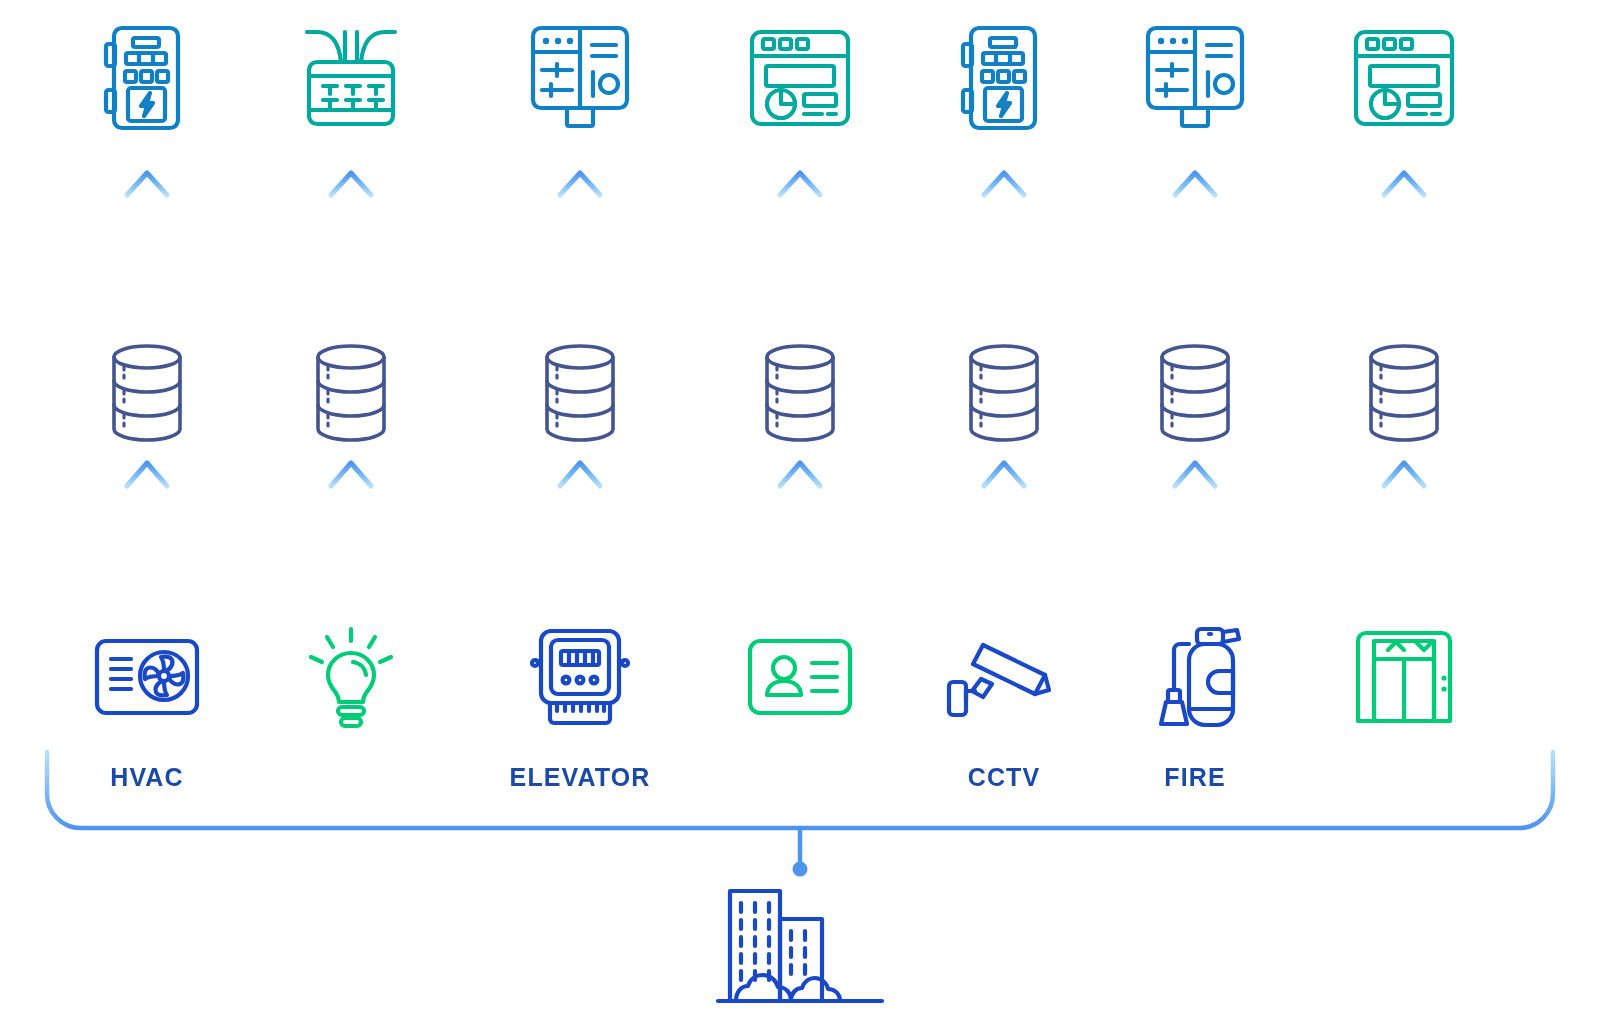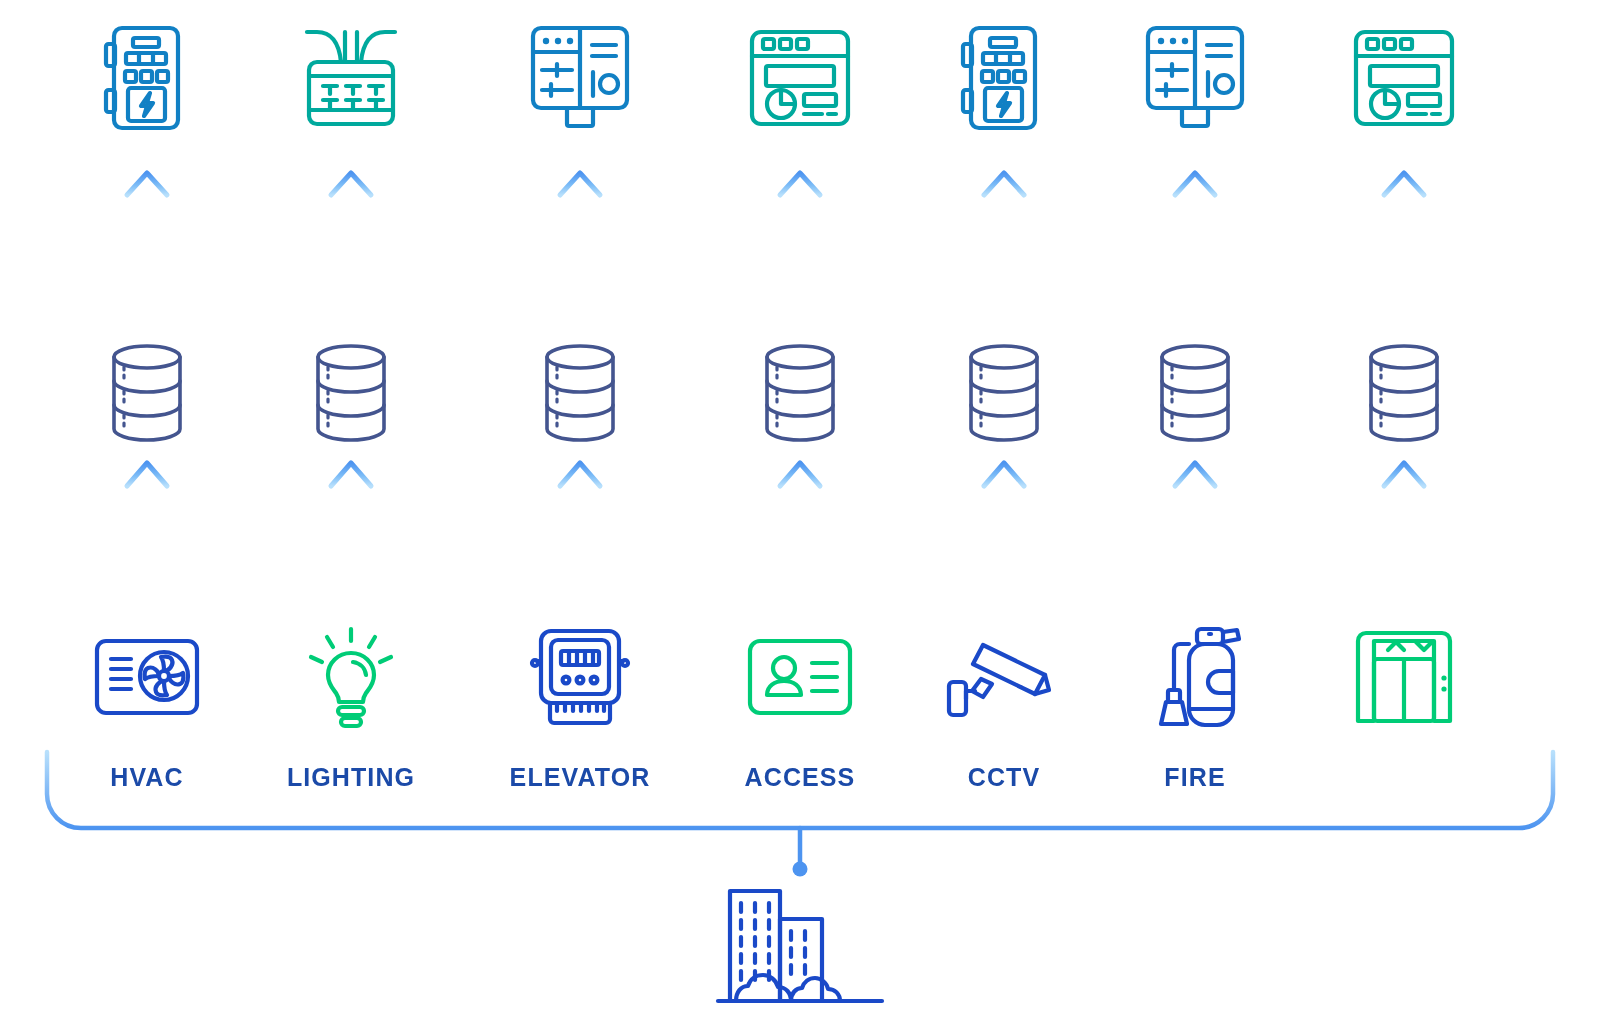--- a/index.html
+++ b/index.html
@@ -175,23 +175,20 @@
         <g fill="none" stroke="#00cc77" stroke-width="4.2" stroke-linecap="round" stroke-linejoin="round">
           <path d="M46 4v12M22 12l6 10M70 12l-6 10M6 32l11 5M86 32l-11 5"></path>
           <path d="M46 28c-13 0-23 10-23 22 0 9 5 14 8 18 2 3 3 6 3 9h24c0-3 1-6 3-9 3-4 8-9 8-18 0-12-10-22-23-22z"></path>
           <path d="M48 37c7 1 12 6 13 13"></path>
           <rect x="33" y="82" width="26" height="8" rx="4"></rect>
           <rect x="36" y="93" width="20" height="8" rx="4"></rect>
         </g>
       </svg>
     </div>
 
-    <div class="cell label">
-      <span>LIGHTING</span>
-    </div>
   </div>
 
   <div class="col" style="left:480px">
 
     <div class="cell top-icon">
       <svg width="102" height="112" viewBox="0 0 102 112">
         <g fill="none" stroke="#1180c4" stroke-width="4.2" stroke-linecap="round" stroke-linejoin="round">
           <rect x="4" y="6" width="94" height="80" rx="8"></rect>
           <path d="M51 6v80M4 30h47"></path>
           <circle cx="17" cy="19" r="3.2" fill="#1180c4" stroke="none"></circle>
@@ -314,23 +311,20 @@
       <svg width="108" height="80" viewBox="0 0 108 80">
         <g fill="none" stroke="#00cc77" stroke-width="4.2" stroke-linecap="round" stroke-linejoin="round">
           <rect x="4" y="4" width="100" height="72" rx="10"></rect>
           <circle cx="38" cy="31" r="11"></circle>
           <path d="M21 58c0-9 7.6-14 17-14s17 5 17 14z"></path>
           <path d="M66 26h25M66 40h25M66 54h25"></path>
         </g>
       </svg>
     </div>
 
-    <div class="cell label">
-      <span>ACCESS</span>
-    </div>
   </div>
 
   <div class="col" style="left:1095px">
 
     <div class="cell top-icon">
       <svg width="102" height="112" viewBox="0 0 102 112">
         <g fill="none" stroke="#1180c4" stroke-width="4.2" stroke-linecap="round" stroke-linejoin="round">
           <rect x="4" y="6" width="94" height="80" rx="8"></rect>
           <path d="M51 6v80M4 30h47"></path>
           <circle cx="17" cy="19" r="3.2" fill="#1180c4" stroke="none"></circle>

